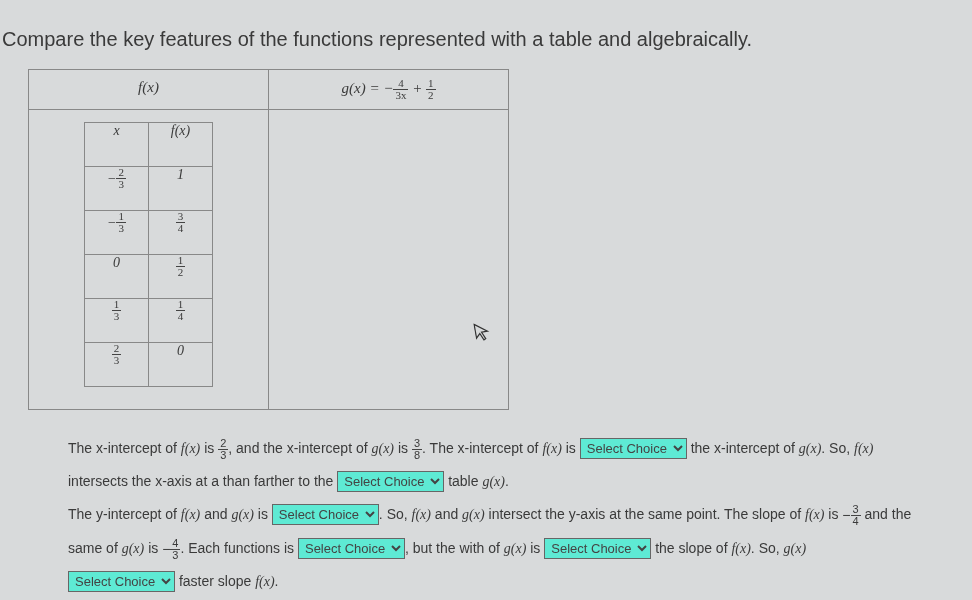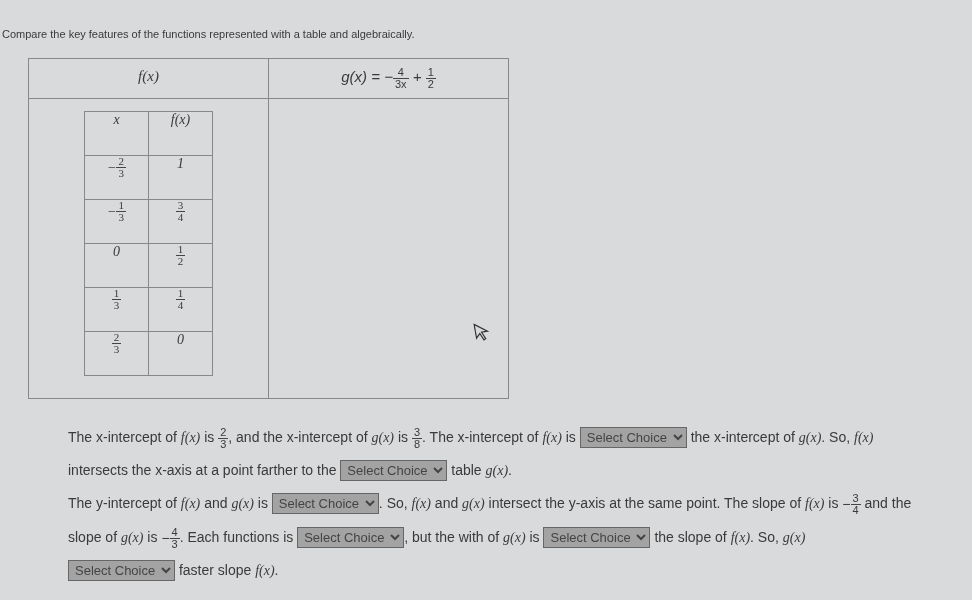--- a/index.html
+++ b/index.html
@@ -18,21 +18,21 @@
       overflow: hidden;
     }
     .top-fragment {
       color: #4a4a4a;
       font-size: 11px;
       position: absolute;
       top: 0;
       left: 30px;
     }
     .instruction {
-      font-size: 11px;
+      font-size: 20px;
       color: #3a3a3a;
       margin-bottom: 18px;
       margin-left: -6px;
     }
     .main-table {
       border-collapse: collapse;
       margin-left: 20px;
       margin-bottom: 22px;
     }
     .main-table td, .main-table th {
@@ -44,21 +44,21 @@
       font-style: italic;
       padding: 8px 20px;
       font-size: 15px;
       font-weight: normal;
     }
     .header-cell .fn {
       font-family: 'Times New Roman', serif;
     }
     .gx-cell {
       padding: 8px 3px;
-      font-family: Liberation Sans, sans-serif;
+      font-family: Liberation Serif, serif;
       font-style: italic;
       white-space: nowrap;
     }
     .body-cell {
       padding: 12px;
       width: 240px;
       height: 300px;
       vertical-align: top;
     }
     .inner-table {
@@ -103,21 +103,21 @@
       color: #3a3a3a;
       line-height: 2.3;
       margin-left: 60px;
       margin-right: 10px;
     }
     .paragraph .fn-inline {
       font-family: 'Times New Roman', serif;
       font-style: italic;
     }
     select.choice {
-      background: #a3a3a3;
+      background: #5eead4;
       border: 1px solid #666;
       font-size: 13px;
       padding: 1px 2px;
       color: #444;
       font-family: Arial, sans-serif;
       vertical-align: baseline;
     }
     .cursor {
       position: absolute;
       left: 475px;
@@ -181,29 +181,29 @@
     <td class="body-cell"></td>
   </tr>
 </tbody>
   </table>
 
 <div class="paragraph">
   <span>The x-intercept of </span><span class="fn-inline">f(x)</span><span> is </span><span class="frac"><span class="num">2</span><span class="den">3</span></span><span>, and the x-intercept of </span><span class="fn-inline">g(x)</span><span> is </span><span class="frac"><span class="num">3</span><span class="den">8</span></span><span>. The x-intercept of </span><span class="fn-inline">f(x)</span><span> is </span>
   <select class="choice"><option>Select Choice</option></select>
   <span> the x-intercept of </span><span class="fn-inline">g(x)</span><span>. So, </span><span class="fn-inline">f(x)</span>
   <br>
-  <span>intersects the x-axis at a point farther to the </span>
+  <span>intersects the x-axis at a than farther to the </span>
   <select class="choice"><option>Select Choice</option></select>
   <span> table </span><span class="fn-inline">g(x)</span>.
   <br>
   <span>The y-intercept of </span><span class="fn-inline">f(x)</span><span> and </span><span class="fn-inline">g(x)</span><span> is </span>
   <select class="choice"><option>Select Choice</option></select>.
   <span> So, </span><span class="fn-inline">f(x)</span><span> and </span><span class="fn-inline">g(x)</span><span> intersect the y-axis at the same point. The slope of </span><span class="fn-inline">f(x)</span><span> is </span><span class="neg">−</span><span class="frac"><span class="num">3</span><span class="den">4</span></span><span> and the</span>
   <br>
-  <span>slope of </span><span class="fn-inline">g(x)</span><span> is </span><span class="neg">−</span><span class="frac"><span class="num">4</span><span class="den">3</span></span><span>. Each functions is </span>
+  <span>same of </span><span class="fn-inline">g(x)</span><span> is </span><span class="neg">−</span><span class="frac"><span class="num">4</span><span class="den">3</span></span><span>. Each functions is </span>
   <select class="choice"><option>Select Choice</option></select><span>, but the with of </span><span class="fn-inline">g(x)</span><span> is </span>
   <select class="choice"><option>Select Choice</option></select>
   <span> the slope of </span><span class="fn-inline">f(x)</span><span>. So, </span><span class="fn-inline">g(x)</span>
   <br>
   <select class="choice"><option>Select Choice</option></select>
   <span> faster slope </span><span class="fn-inline">f(x)</span><span>.</span>
 </div>
 
 <div class="cursor">
   <svg width="16" height="20" viewBox="0 0 16 20">

